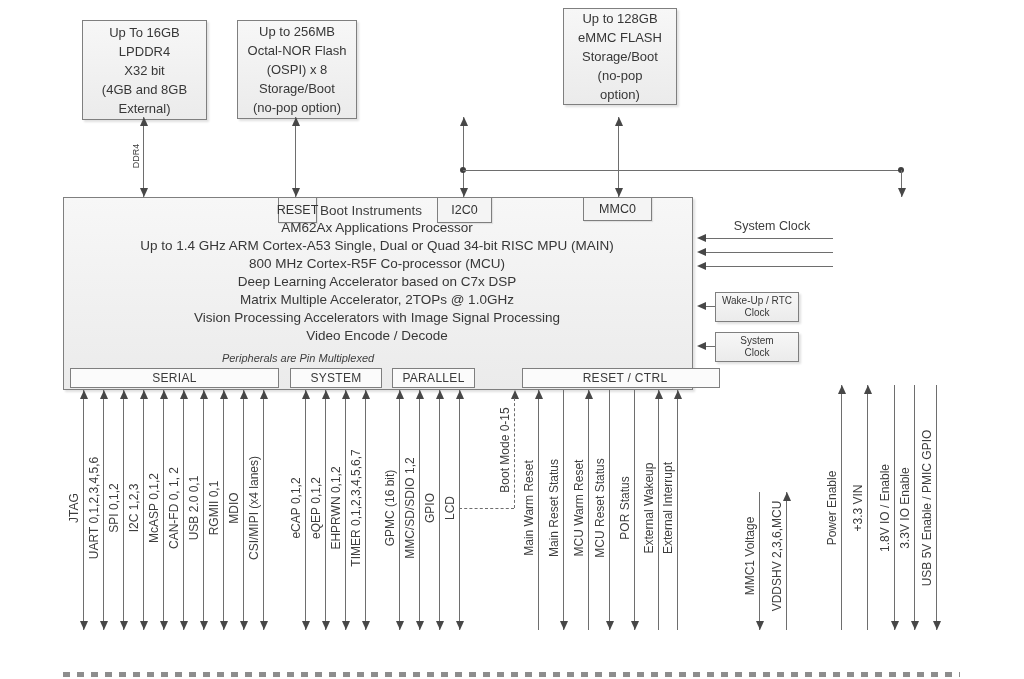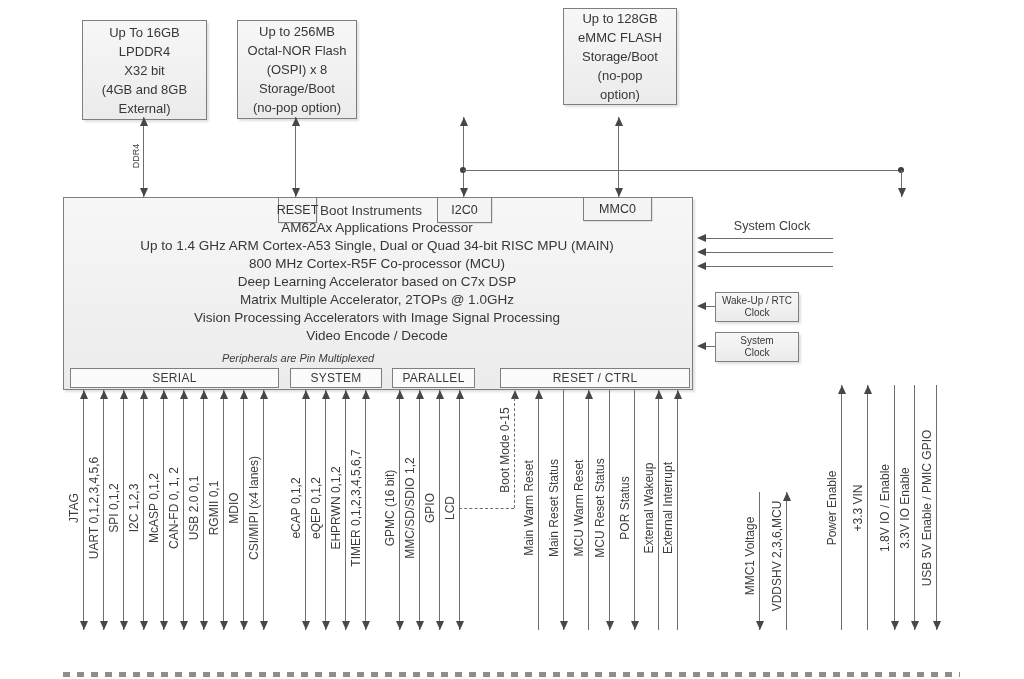--- a/index.html
+++ b/index.html
@@ -85,21 +85,21 @@
 Video Encode / Decode</div>
   <div class="flatlabel" style="left:298px;top:358px;font-size:11px;font-style:italic;">Peripherals are Pin Multiplexed</div>
 
   <div class="port" style="left:278px;top:197px;width:37px;height:24px;">RESET</div>
   <div class="port" style="left:437px;top:197px;width:53px;height:24px;">I2C0</div>
   <div class="port" style="left:583px;top:197px;width:67px;height:22px;">MMC0</div>
 
   <div class="pgroup" style="left:70px;top:368px;width:207px;height:18px;">SERIAL</div>
   <div class="pgroup" style="left:290px;top:368px;width:90px;height:18px;">SYSTEM</div>
   <div class="pgroup" style="left:392px;top:368px;width:81px;height:18px;">PARALLEL</div>
-  <div class="pgroup" style="left:500px;top:368px;width:188px;height:18px;">RESET / CTRL</div>
+  <div class="pgroup" style="left:522px;top:368px;width:188px;height:18px;padding-left:8px;">RESET / CTRL</div>
 
   <div class="flatlabel" style="left:772px;top:226px;font-size:12.5px;">System Clock</div>
   <div class="hline" style="left:705px;top:238px;width:128px;"></div>
   <div class="ah left" style="left:697px;top:234px;"></div>
   <div class="hline" style="left:705px;top:252px;width:128px;"></div>
   <div class="ah left" style="left:697px;top:248px;"></div>
   <div class="hline" style="left:705px;top:266px;width:128px;"></div>
   <div class="ah left" style="left:697px;top:262px;"></div>
 
   <div class="box multiline" style="left:715px;top:292px;width:82px;height:28px;font-size:10px;line-height:12px;">Wake-Up / RTC

